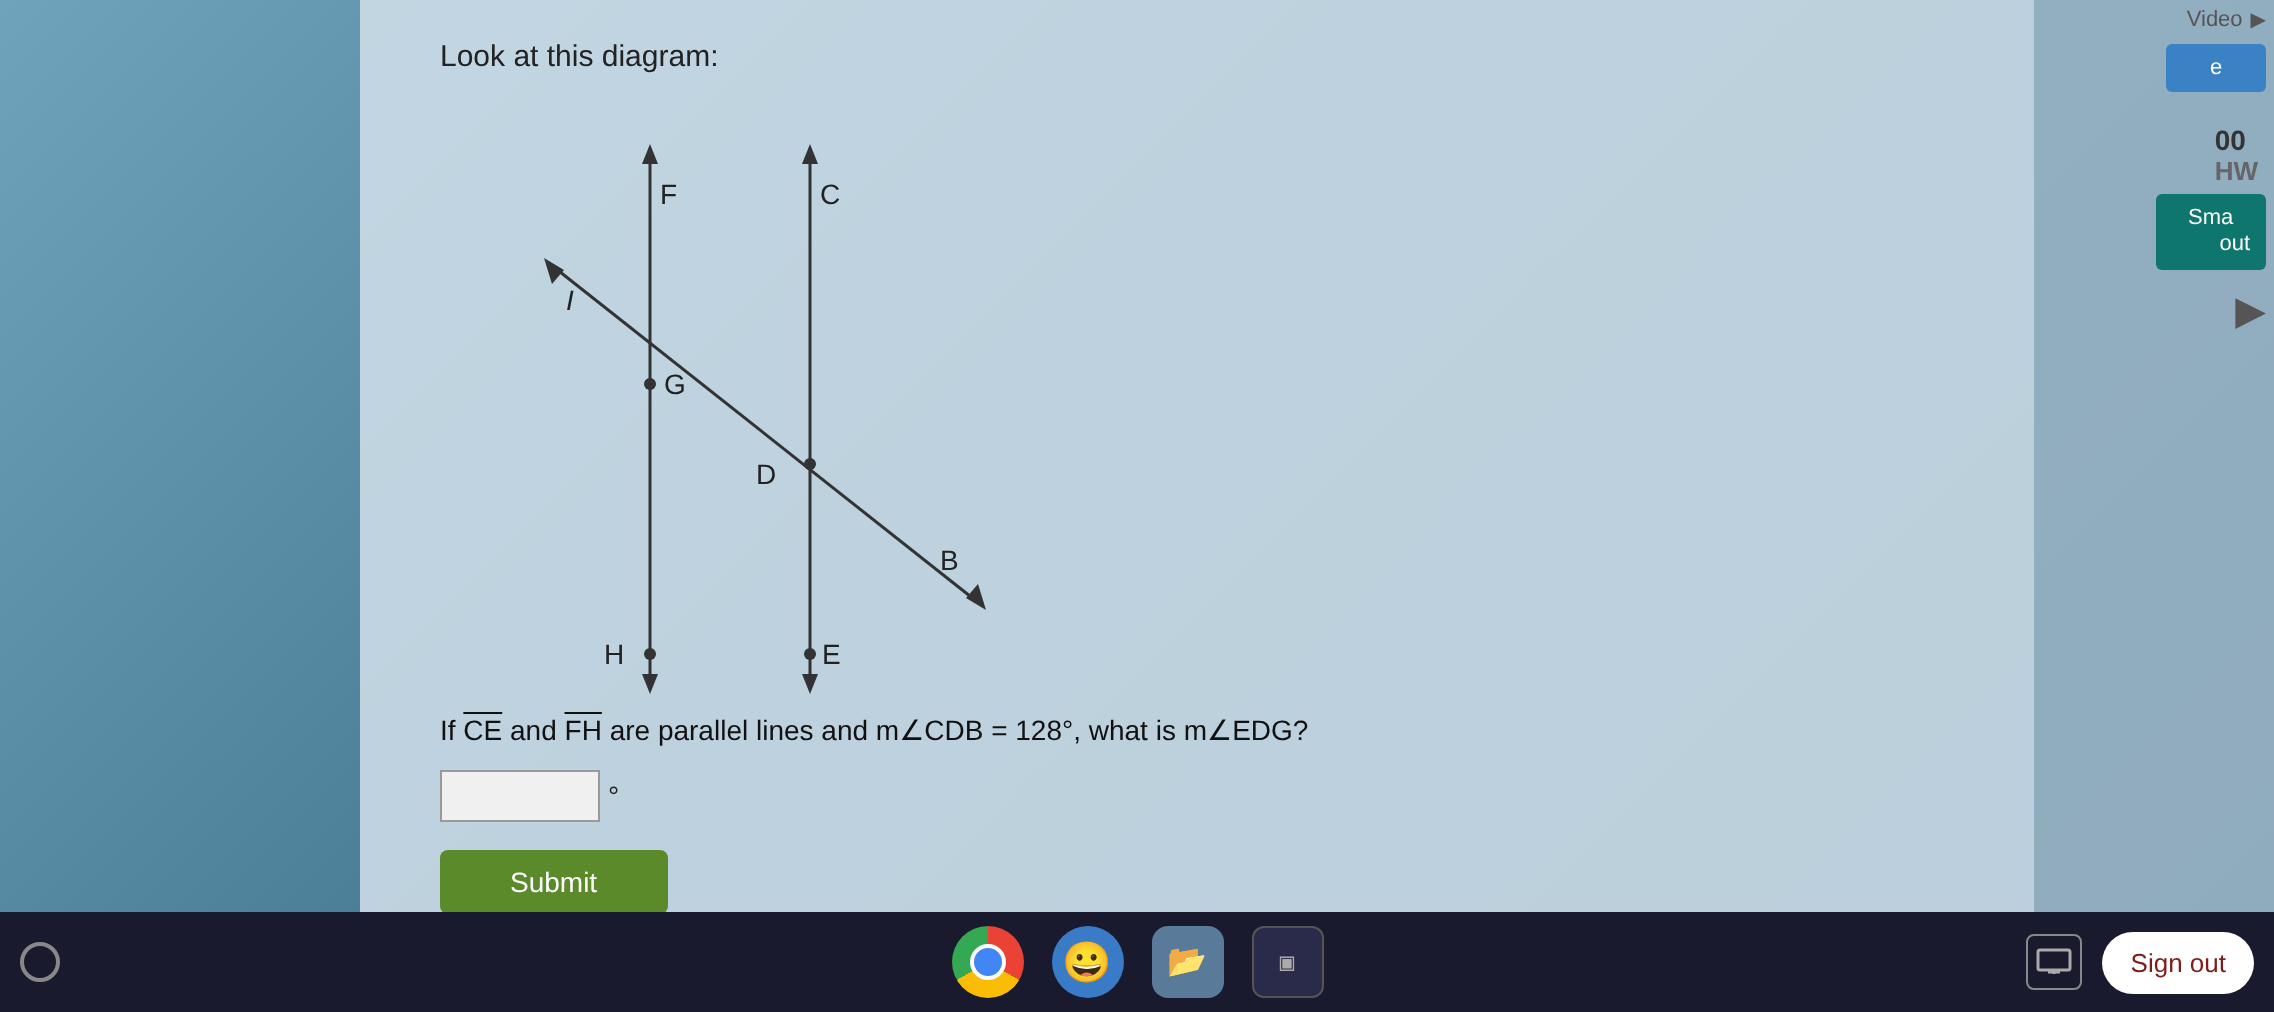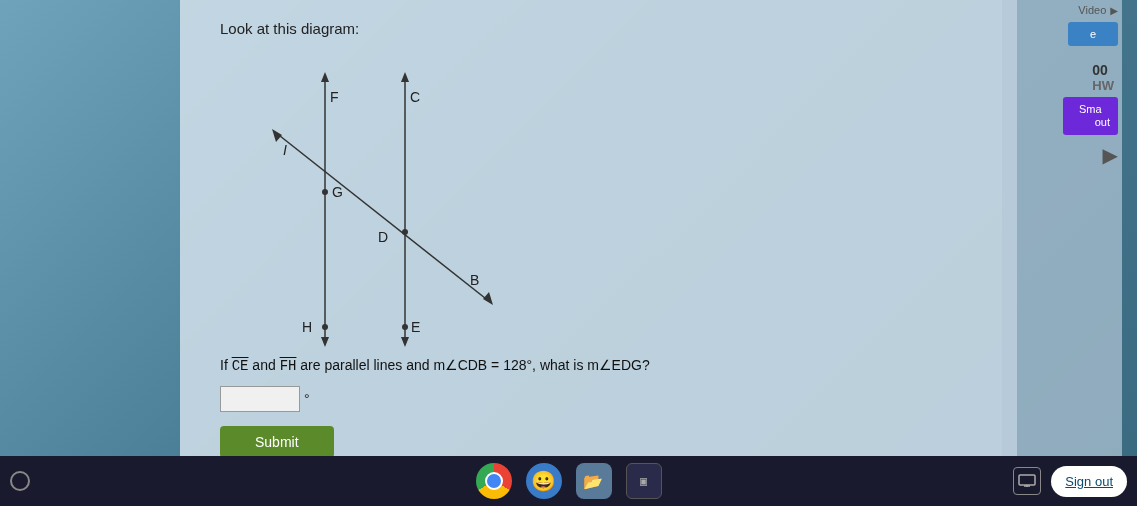--- a/index.html
+++ b/index.html
@@ -27,21 +27,21 @@
       right: 120px;
       bottom: 50px;
       background: rgba(210, 225, 235, 0.85);
       border-radius: 0;
     }
 
     
     .right-panel {
       position: absolute;
       top: 0;
-      right: 15px;
+      right: 0;
       width: 120px;
       bottom: 50px;
       background: rgba(180, 200, 215, 0.7);
       display: flex;
       flex-direction: column;
       align-items: flex-end;
       padding: 4px;
     }
 
     .answer-btn {
@@ -58,21 +58,21 @@
 
     .score-area {
       color: #333;
       font-size: 14px;
       font-weight: bold;
       text-align: left;
       padding: 4px;
     }
 
     .smart-out-btn {
-      background: #6d28d9;
+      background: #0f766e;
       color: white;
       font-size: 11px;
       padding: 6px 8px;
       border-radius: 3px;
       text-align: center;
       align-self: flex-end;
     }
 
     
     .content {
@@ -233,34 +233,32 @@
       border-radius: 4px;
       display: flex;
       align-items: center;
       justify-content: center;
       color: #aaa;
       font-size: 14px;
     }
 
     .sign-out-btn {
       background: white;
-      color: #0c4a6e;
+      color: #7f1d1d;
       border: none;
       padding: 8px 14px;
       border-radius: 20px;
       font-size: 13px;
       cursor: pointer;
       font-weight: 500;
-      text-decoration: underline;
     }
 
     
     .overline {
       text-decoration: overline;
-      font-family: Liberation Mono, monospace;
     }
   </style>
 </head>
 <body>
 
 <div class="bg"></div>
 
 <div class="main-panel">
   <div class="content">
 

